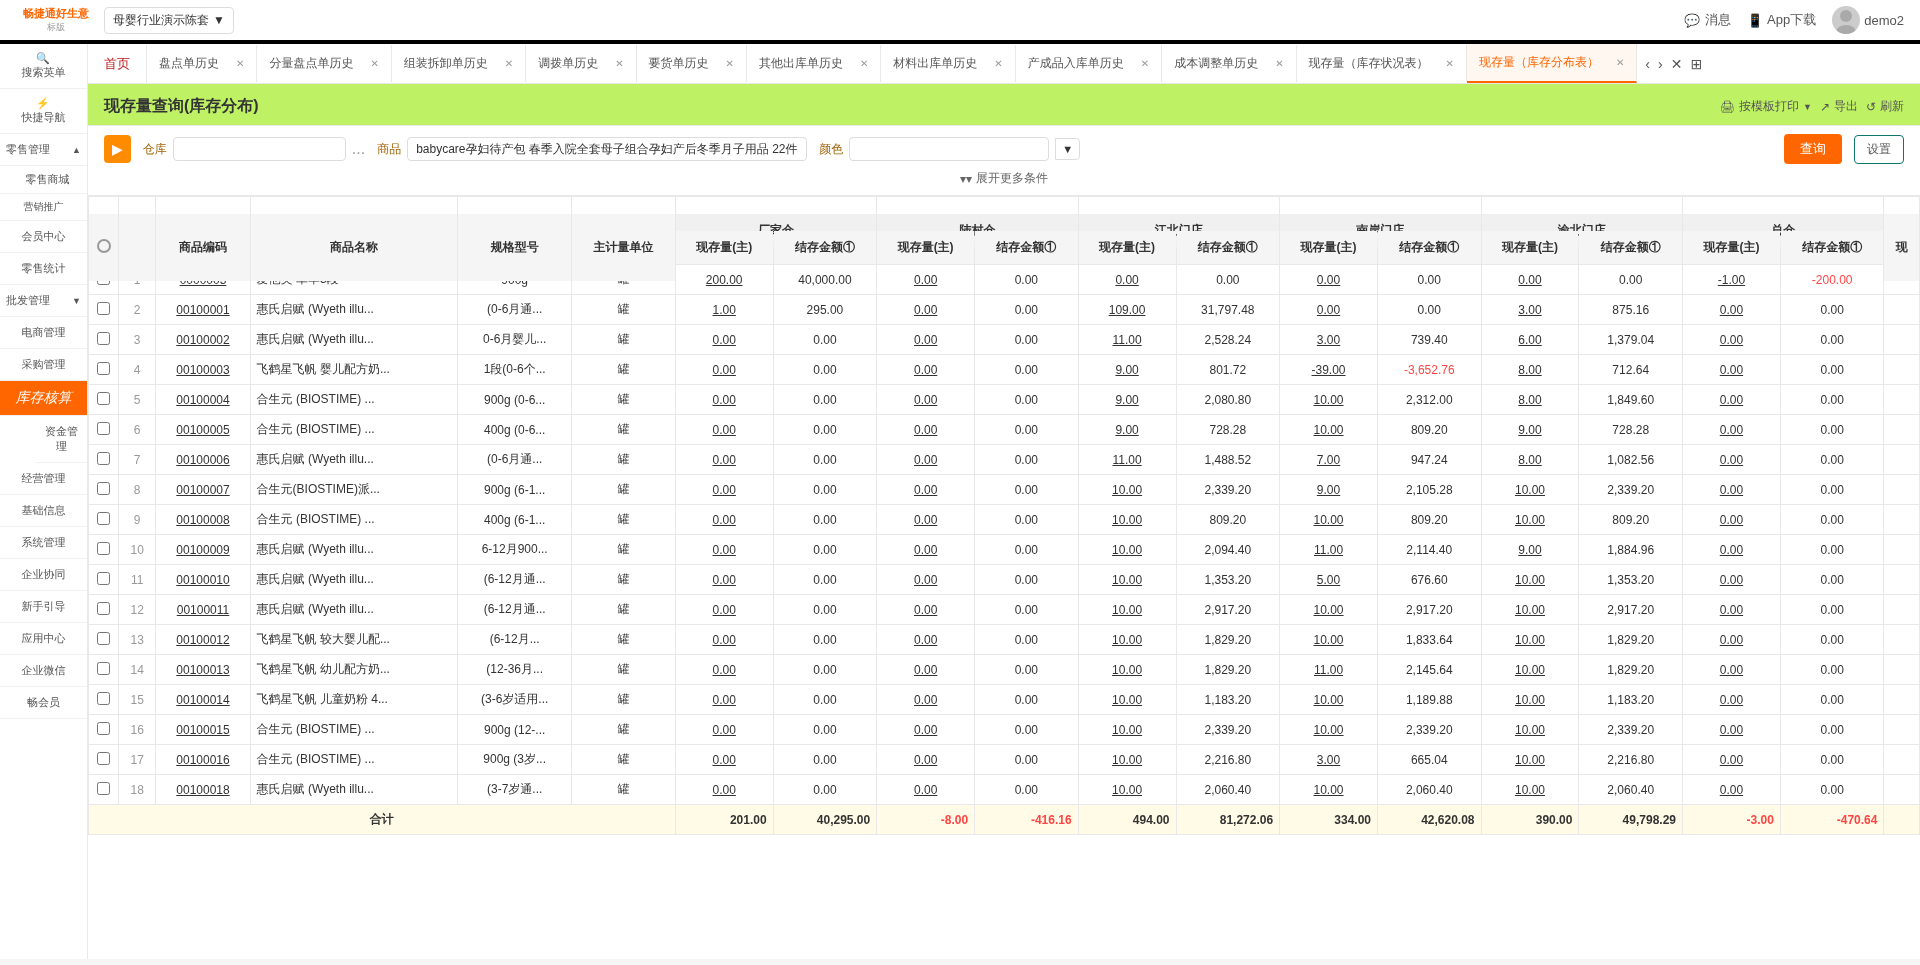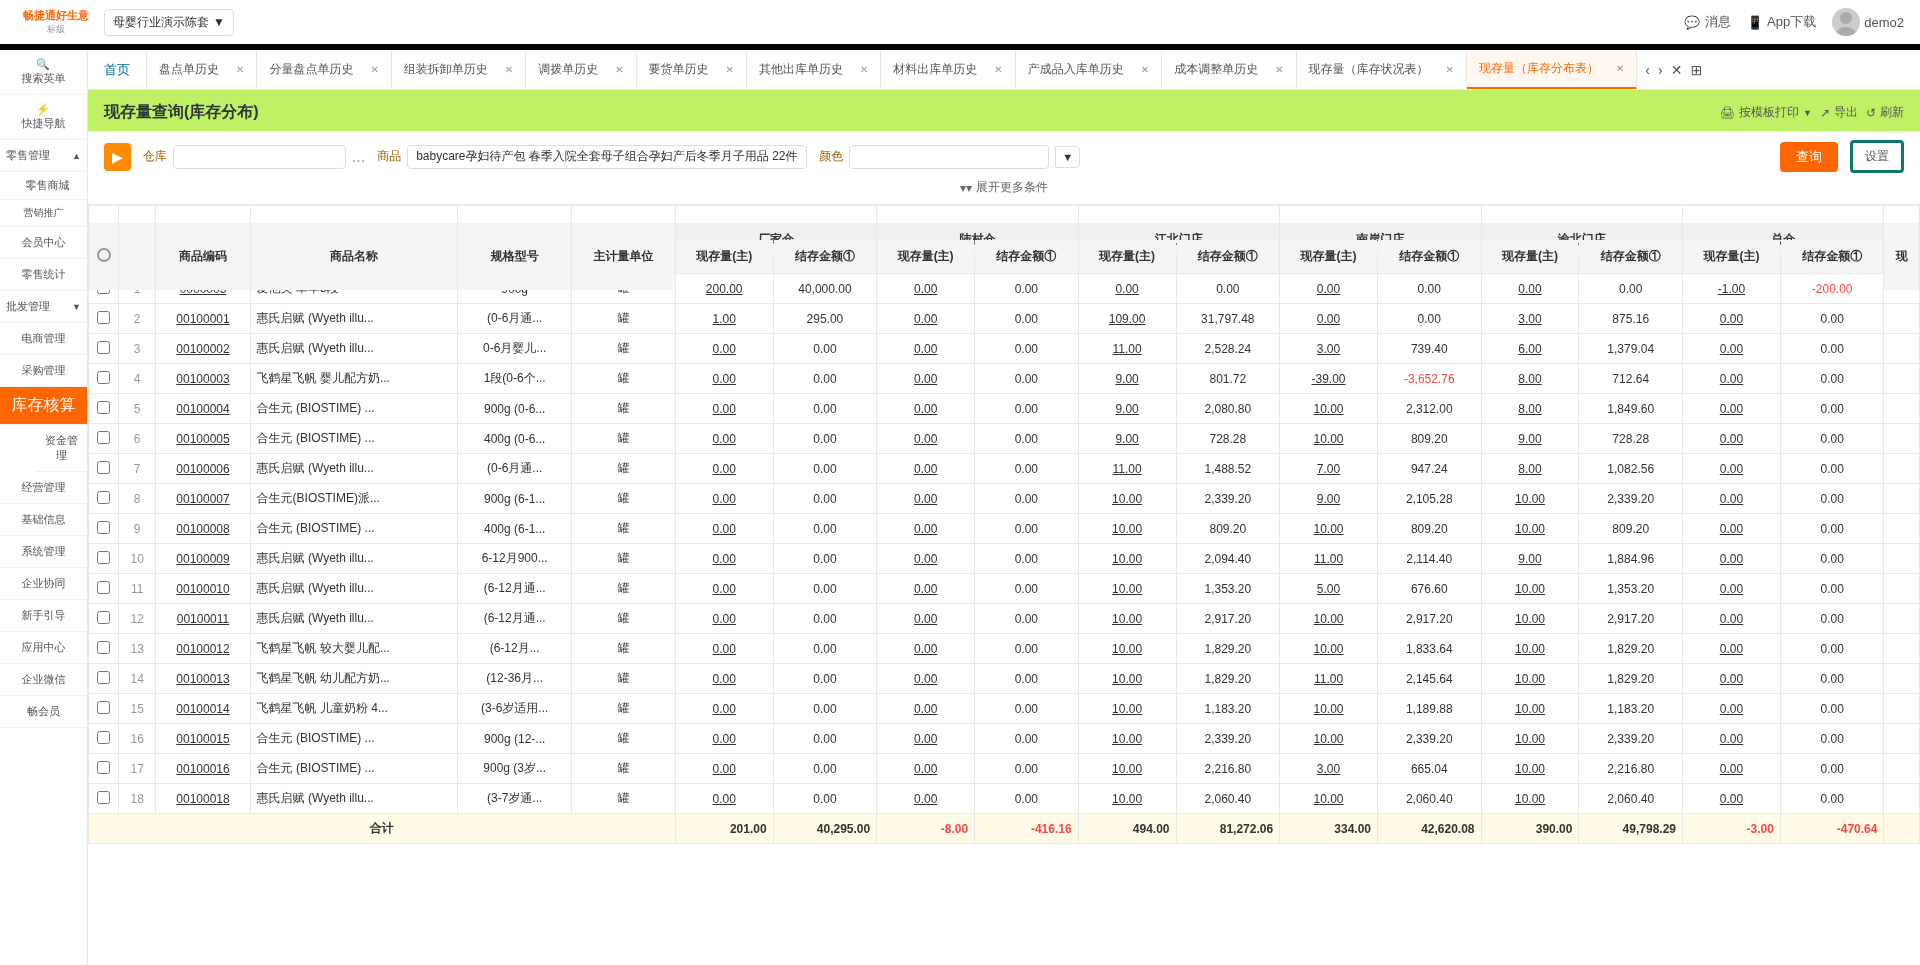--- a/index.html
+++ b/index.html
@@ -1,19 +1,19 @@
 <!DOCTYPE html>
 <html><head>
   <meta charset="utf-8">
   <style>
     * { box-sizing: border-box; margin: 0; padding: 0; }
     body { font-family: 'Microsoft YaHei', Arial, sans-serif; font-size: 12px; background: #f5f5f5; color: #333; overflow: hidden; }
     
     
-    .top-bar { height: 50px; background: #fff; display: flex; align-items: center; justify-content: space-between; padding: 0 16px; border-bottom: 6px solid #000000; }
+    .top-bar { height: 44px; background: #fff; display: flex; align-items: center; justify-content: space-between; padding: 0 16px; border-bottom: 4px solid #000000; }
     .top-bar-left { display: flex; align-items: center; gap: 8px; }
     .logo-area { display: flex; flex-direction: column; align-items: center; width: 80px; }
     .logo-text { font-size: 11px; color: #ff6600; font-weight: bold; }
     .logo-sub { font-size: 9px; color: #999; }
     .dropdown-selector { display: flex; align-items: center; gap: 4px; border: 1px solid #ddd; border-radius: 4px; padding: 4px 8px; cursor: pointer; font-size: 12px; }
     .top-bar-right { display: flex; align-items: center; gap: 16px; }
     .top-right-item { display: flex; align-items: center; gap: 4px; cursor: pointer; font-size: 13px; color: #555; }
     .avatar { width: 28px; height: 28px; border-radius: 50%; background: #ccc; overflow: hidden; display: flex; align-items: center; justify-content: center; }
     
     
@@ -24,21 +24,21 @@
     .sidebar-item.has-arrow { display: flex; align-items: center; justify-content: space-between; padding: 10px 8px; }
     
     
     .main { flex: 1; display: flex; flex-direction: column; overflow: hidden; }
     
     
     .tabs-bar { background: #fff; border-bottom: 1px solid #e8e8e8; display: flex; align-items: center; padding: 0; overflow-x: auto; white-space: nowrap; }
     .tabs-bar::-webkit-scrollbar { height: 0; }
     .tab-item { display: inline-flex; align-items: center; gap: 13px; padding: 10px 12px; font-size: 12px; color: #555; cursor: pointer; border-right: 1px solid #e8e8e8; white-space: nowrap; }
     .tab-item.active { background: #fff7f0; color: #ff6600; border-bottom: 2px solid #ff6600; }
-    .tab-home { padding: 10px 16px; font-size: 13px; color: #0369a1; cursor: pointer; border-right: 1px solid #e8e8e8; }
+    .tab-home { padding: 10px 16px; font-size: 13px; color: #b91c1c; cursor: pointer; border-right: 1px solid #e8e8e8; }
     .tab-close { font-size: 10px; color: #999; margin-left: 4px; }
     .tabs-nav { display: flex; align-items: center; padding: 0 4px; }
     .tabs-nav button { border: none; background: none; cursor: pointer; font-size: 14px; color: #555; padding: 4px; }
     
     
     .page-header { background: #bef264; padding: 12px 16px 8px; border-bottom: 1px solid #e8e8e8; display: flex; align-items: center; justify-content: space-between; }
     .page-title { font-size: 16px; font-weight: bold; color: #333; }
     .page-actions { display: flex; align-items: center; gap: 8px; }
     .action-btn { display: flex; align-items: center; gap: 4px; font-size: 12px; color: #555; cursor: pointer; }
     
@@ -46,21 +46,21 @@
     .filter-area { background: #fff; padding: 8px 16px; border-bottom: 1px solid #e8e8e8; }
     .filter-row { display: flex; align-items: center; gap: 12px; }
     .filter-item { display: flex; align-items: center; gap: 6px; }
     .filter-label { color: #a16207; font-size: 12px; white-space: nowrap; }
     .filter-input { border: 1px solid #ddd; border-radius: 4px; padding: 4px 8px; font-size: 12px; color: #333; min-width: 60px; }
     .filter-input-wide { min-width: 400px; }
     .filter-input-color { min-width: 200px; }
     .filter-dots { color: #999; font-size: 16px; cursor: pointer; }
     .expand-btn { display: flex; align-items: center; gap: 4px; color: #666; cursor: pointer; font-size: 12px; }
     .query-btn { background: #ff6600; color: #fff; border: none; border-radius: 4px; padding: 6px 16px; cursor: pointer; font-size: 13px; }
-    .setting-btn { border: 3px solid #0f766e; background: #fff; border-radius: 4px; padding: 5px 12px; cursor: pointer; font-size: 12px; color: #555; }
+    .setting-btn { border: 1px solid #0f766e; background: #fff; border-radius: 4px; padding: 5px 12px; cursor: pointer; font-size: 12px; color: #555; }
     .orange-arrow { background: #ff8c00; color: #fff; border: none; border-radius: 4px; padding: 6px 8px; cursor: pointer; font-size: 14px; }
     
     
     .table-container { flex: 1; overflow: auto; background: #fff; margin: 0; }
     table { width: 100%; border-collapse: collapse; font-size: 12px; }
     thead tr th { background: #f5f5f5; border: 1px solid #e8e8e8; padding: 8px 6px; text-align: center; font-weight: bold; color: #333; white-space: nowrap; position: sticky; top: 17px; z-index: 2; }
     thead tr th.group-header { background: #f0f0f0; }
     tbody tr td { border: 1px solid #e8e8e8; padding: 6px; text-align: center; white-space: nowrap; color: #333; }
     tbody tr.summary-row td { background: #fffbe6; font-weight: bold; text-align: right; }
     .cell-link { color: #333; text-decoration: underline; cursor: pointer; }
@@ -138,21 +138,21 @@
     <div class="sidebar-item has-arrow" style="font-size:11px; padding:8px 6px;">
       <span>批发管理</span>
       <span style="font-size:9px;">▼</span>
     </div>
     <div class="sidebar-item" style="font-size:11px; padding:8px 4px;">
       <div>电商管理</div>
     </div>
     <div class="sidebar-item" style="font-size:11px; padding:8px 4px;">
       <div>采购管理</div>
     </div>
-    <div class="sidebar-item active" style="font-size:16px; padding:8px 4px;">
+    <div class="sidebar-item active" style="font-size:14px; padding:8px 4px;font-style:italic;">
       <div>库存核算</div>
     </div>
     <div class="sidebar-item" style="font-size:11px; padding:8px 4px;margin-left:36px;">
       <div>资金管理</div>
     </div>
     <div class="sidebar-item" style="font-size:11px; padding:8px 4px;">
       <div>经营管理</div>
     </div>
     <div class="sidebar-item" style="font-size:11px; padding:8px 4px;">
       <div>基础信息</div>

